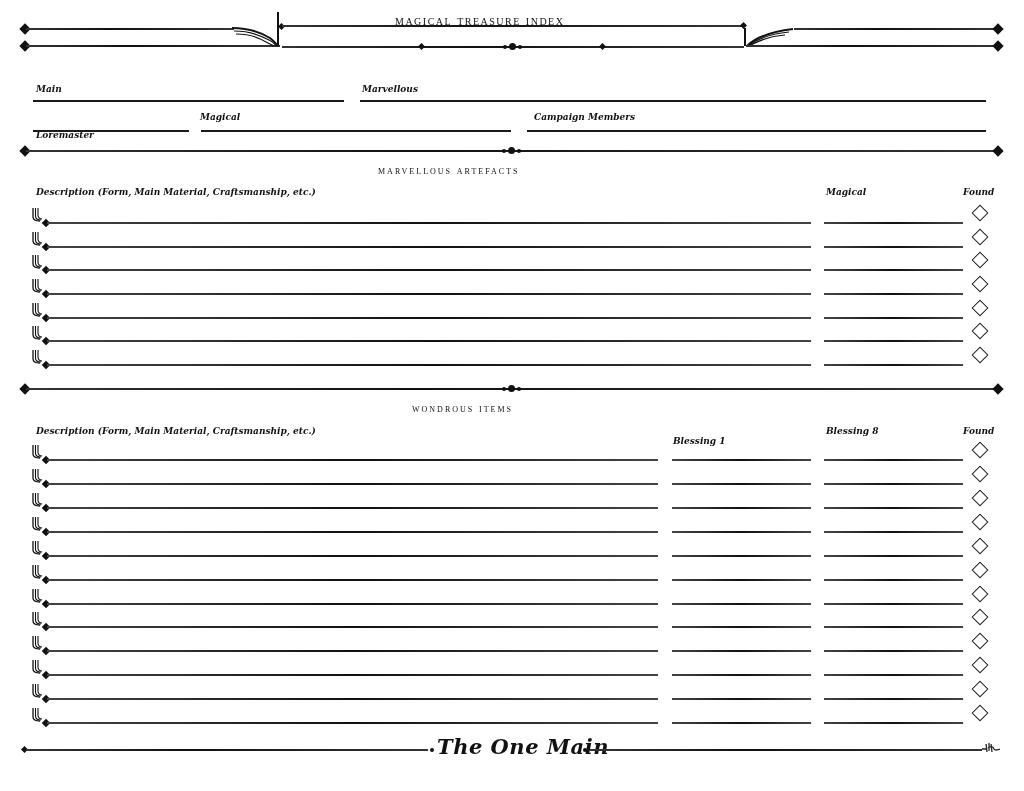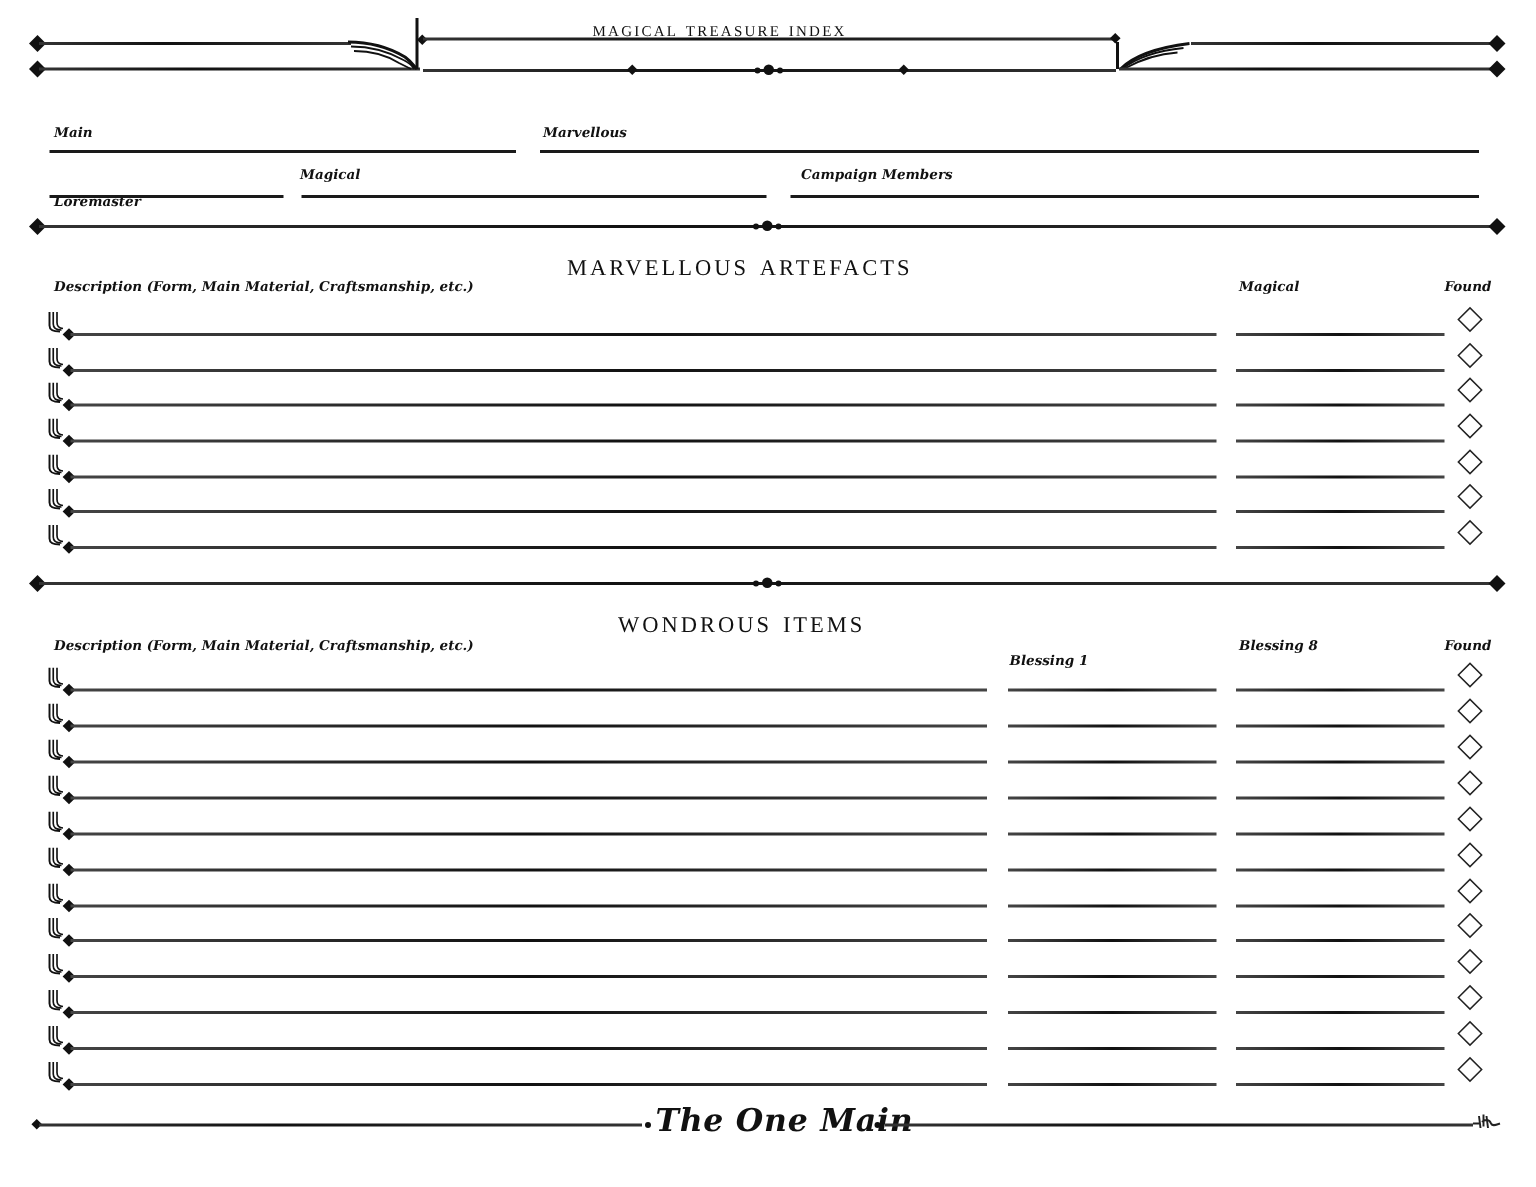--- a/index.html
+++ b/index.html
@@ -5,21 +5,21 @@
   html, body { margin: 0; padding: 0; background: #ffffff; }
   body { width: 1024px; height: 791px; position: relative; overflow: hidden; font-family: "DejaVu Serif", serif; color: #111; }
   .abs { position: absolute; }
   .hline { position: absolute; height: 2px; background: linear-gradient(90deg, #333 0%, #111 40%, #222 70%, #333 100%); }
   .hline.thin { height: 1.5px; }
   .dia { position: absolute; width: 8px; height: 8px; background: #111; transform: rotate(45deg); }
   .dia.sm { width: 5px; height: 5px; }
   .dot { position: absolute; width: 4px; height: 4px; border-radius: 50%; background: #111; }
   .dotbig { position: absolute; width: 7px; height: 7px; border-radius: 50%; background: #111; }
   .lbl { position: absolute; font-family: "DejaVu Serif", serif; font-style: italic; font-weight: bold; font-size: 9px; color: #111; white-space: nowrap; }
-  .heading { position: absolute; font-family: "Liberation Serif", serif; font-variant: small-caps; letter-spacing: 2px; font-size: 21px; color: #111; white-space: nowrap; text-transform: lowercase; text-align: center; }
+  .heading { position: absolute; font-family: "Liberation Serif", serif; font-variant: small-caps; letter-spacing: 2px; font-size: 11px; color: #111; white-space: nowrap; text-transform: lowercase; text-align: center; }
   .title-text { position: absolute; font-family: "Liberation Serif", serif; font-variant: small-caps; letter-spacing: 1.5px; font-size: 14px; text-transform: lowercase; white-space: nowrap; }
   .field-line { position: absolute; height: 2px; background: #1a1a1a; }
   .row { position: absolute; left: 0; width: 1024px; height: 20px; }
   .row .hook { position: absolute; left: 32px; top: -6px; width: 14px; height: 14px; }
   .row .rdot { position: absolute; left: 43px; top: 6px; width: 6px; height: 6px; background: #111; transform: rotate(45deg); }
   .row .col { position: absolute; top: 8px; height: 1.6px; background: linear-gradient(90deg, #444, #111 50%, #444); }
   .row .found { position: absolute; top: -7px; width: 10px; height: 10px; border: 1.3px solid #222; transform: rotate(45deg); background: #fff; cursor: pointer; }
   .footer-logo { position: absolute; font-family: "DejaVu Serif", serif; font-style: italic; font-weight: bold; font-size: 21px; letter-spacing: 0.5px; white-space: nowrap; }
   .input-field { position: absolute; border: none; background: transparent; outline: none; font-family: "DejaVu Sans", sans-serif; font-size: 10px; padding: 0; }
 </style>

